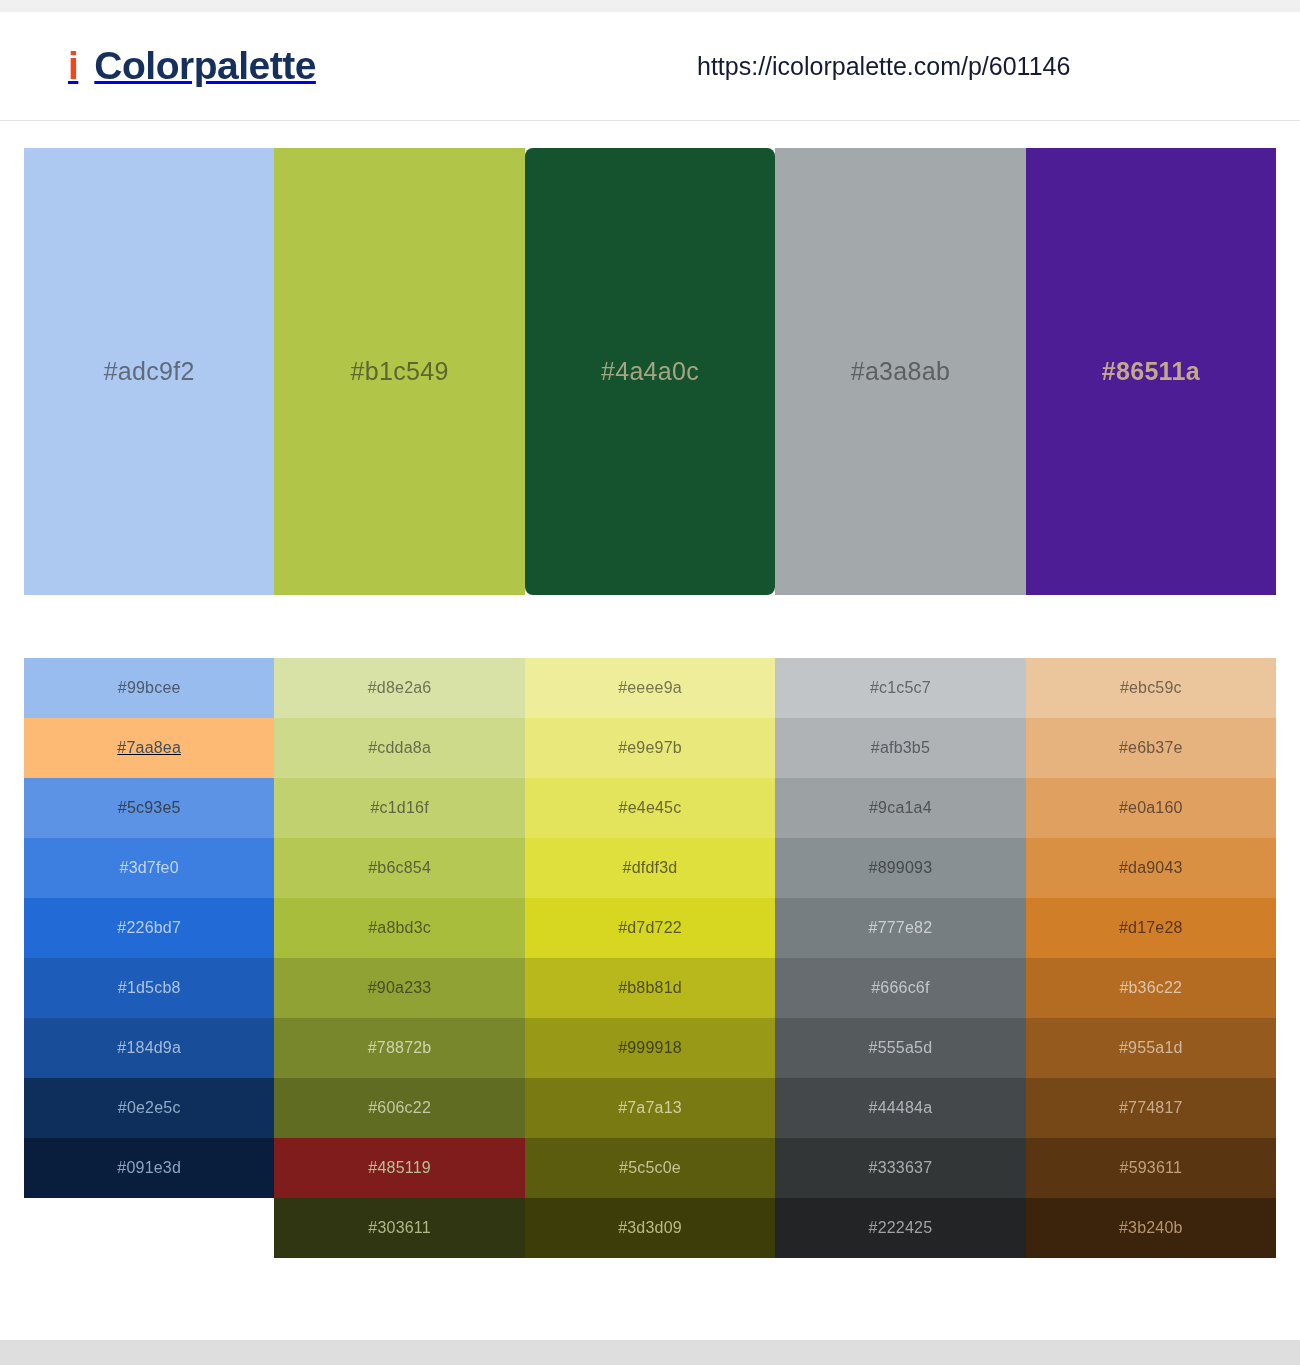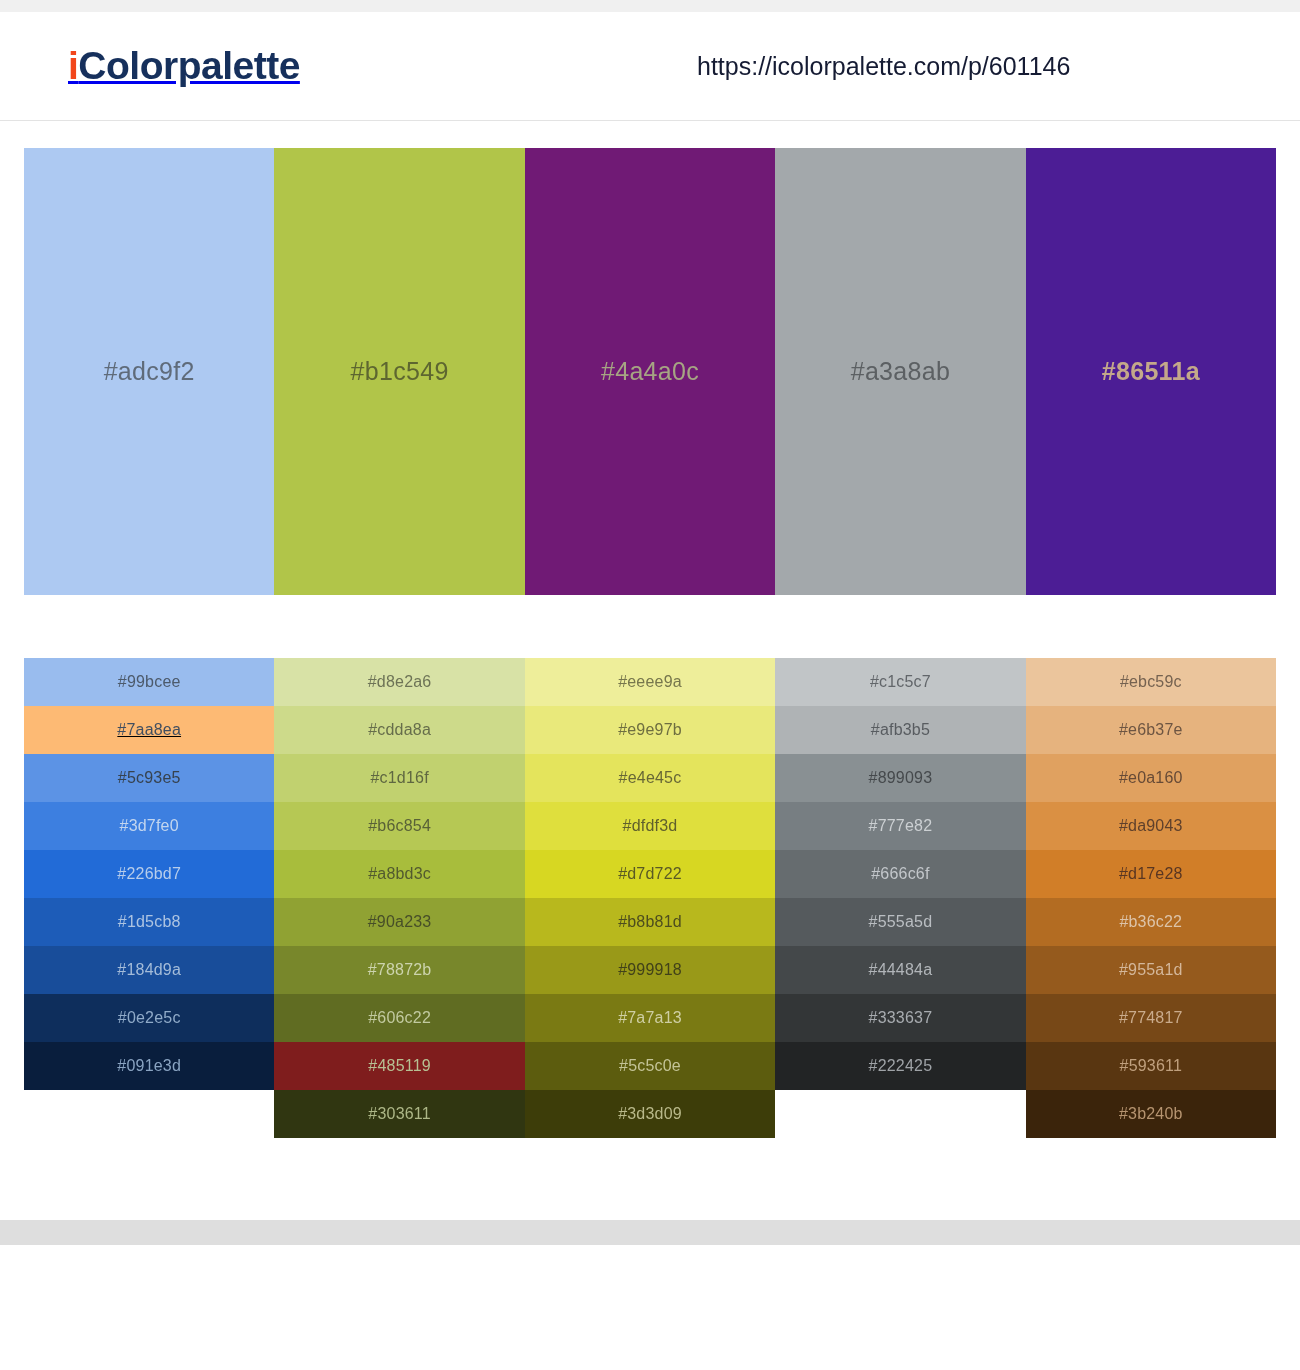--- a/index.html
+++ b/index.html
@@ -29,21 +29,21 @@
     position: relative;
   }
   .logo {
     margin-left: 68px;
     font-size: 39px;
     font-weight: bold;
     letter-spacing: -0.5px;
     white-space: nowrap;
   }
   .logo-i { color: #f2461b; }
-  .logo-rest { color: #16305c; }
+  .logo-rest { color: #16305c; padding-left: 16px; }
 
   .site-url {
     position: absolute;
     left: 697px;
     font-size: 25px;
     color: #151b33;
     white-space: nowrap;
   }
 
   
@@ -74,21 +74,21 @@
   .shades-grid {
     display: flex;
     width: 1252px;
   }
   .shade-col {
     flex: 1 1 0;
     display: flex;
     flex-direction: column;
   }
   .shade-cell {
-    height: 48px;
+    height: 60px;
     display: flex;
     align-items: center;
     justify-content: center;
   }
   .shade-label {
     font-size: 16px;
     letter-spacing: 0.2px;
     white-space: nowrap;
   }
 
@@ -113,21 +113,21 @@
 </div>
 
 <div class="palette-wrap">
   <div class="palette-row">
     <div class="palette-cell" style="background: rgb(173, 201, 242);">
       <span class="palette-label" style="color: rgb(95, 107, 122);">#adc9f2</span>
     </div>
     <div class="palette-cell" style="background: rgb(177, 197, 73);">
       <span class="palette-label" style="color: rgb(93, 102, 48);">#b1c549</span>
     </div>
-    <div class="palette-cell" style="background: #701a75;">
+    <div class="palette-cell" style="background: #14532d; border-radius: 8px;">
       <span class="palette-label" style="color: rgb(166, 165, 131);">#4a4a0c</span>
     </div>
     <div class="palette-cell" style="background: rgb(163, 168, 171);">
       <span class="palette-label" style="color: rgb(92, 96, 99);">#a3a8ab</span>
     </div>
     <div class="palette-cell" style="background: #4c1d95; font-weight: bold;">
       <span class="palette-label" style="color: rgb(196, 168, 138);">#86511a</span>
     </div>
   </div>
 </div>
@@ -227,20 +227,23 @@
           <span class="shade-label" style="color: rgb(185, 185, 138);">#3d3d09</span>
         </div>
       </div>
       <div class="shade-col">
         <div class="shade-cell" style="background: rgb(193, 197, 199);">
           <span class="shade-label" style="color: rgb(98, 102, 106);">#c1c5c7</span>
         </div>
         <div class="shade-cell" style="background: rgb(175, 179, 181);">
           <span class="shade-label" style="color: rgb(88, 92, 96);">#afb3b5</span>
         </div>
+        <div class="shade-cell" style="background: rgb(156, 161, 164);">
+          <span class="shade-label" style="color: rgb(79, 83, 86);">#9ca1a4</span>
+        </div>
         <div class="shade-cell" style="background: rgb(137, 144, 147);">
           <span class="shade-label" style="color: rgb(69, 73, 76);">#899093</span>
         </div>
         <div class="shade-cell" style="background: rgb(119, 126, 130);">
           <span class="shade-label" style="color: rgb(204, 208, 211);">#777e82</span>
         </div>
         <div class="shade-cell" style="background: rgb(102, 108, 111);">
           <span class="shade-label" style="color: rgb(195, 199, 203);">#666c6f</span>
         </div>
         <div class="shade-cell" style="background: rgb(85, 90, 93);">

